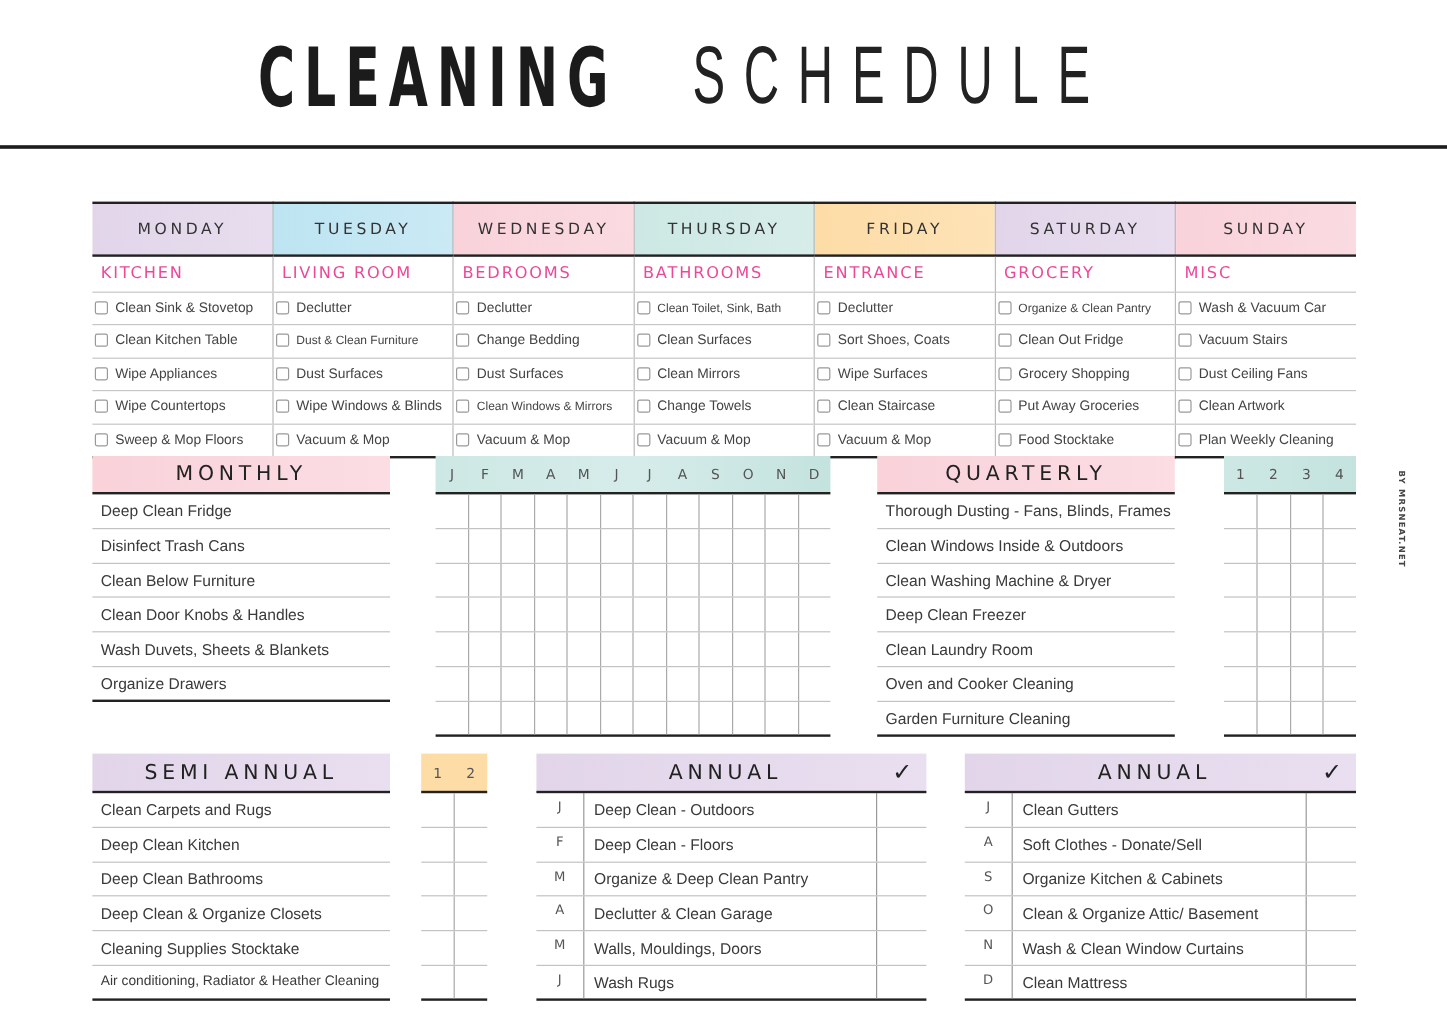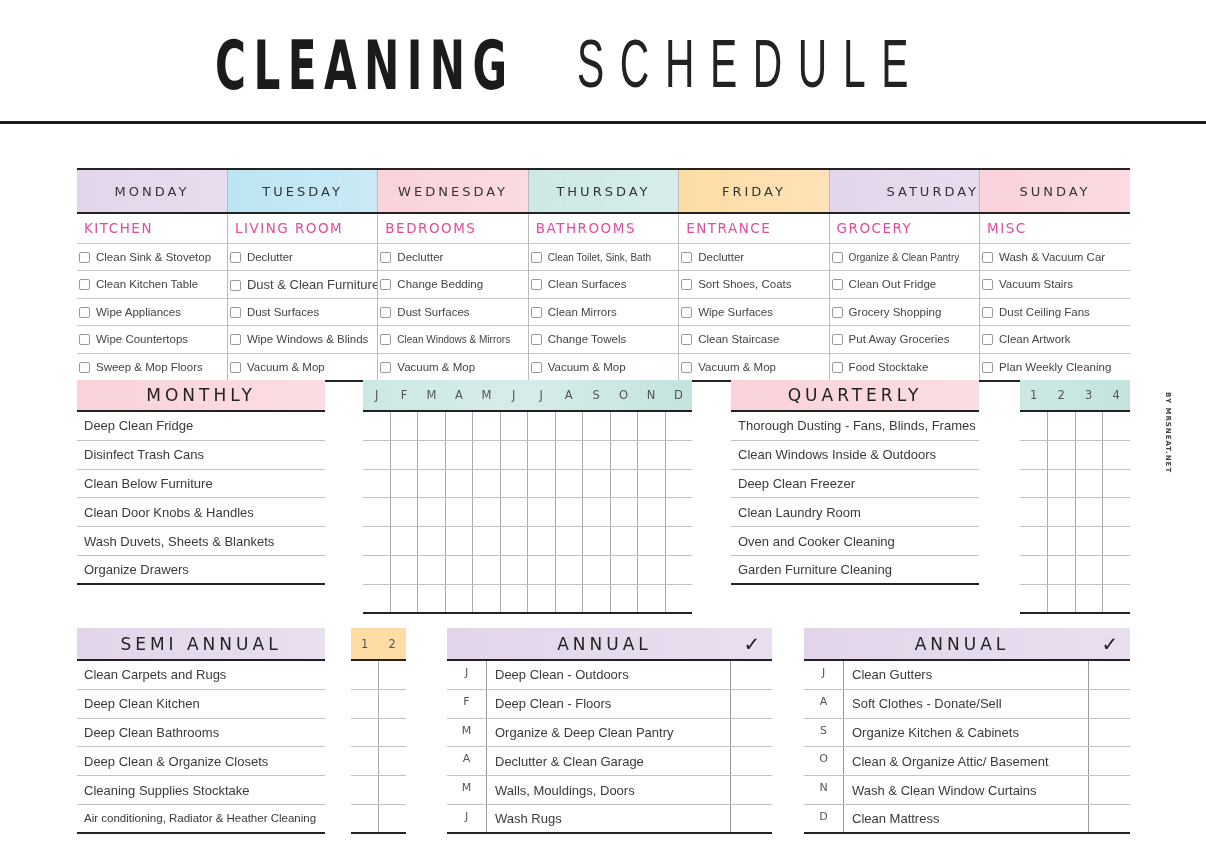--- a/index.html
+++ b/index.html
@@ -58,21 +58,21 @@
 
 <div class="weekly">
   <table class="weekly-table" id="weekly-table">
     <thead>
         <tr id="day-row">
           <th class="day" style="background:linear-gradient(90deg,#e2d5ea,#e2d5eacc);">MONDAY</th>
           <th class="day" style="background:linear-gradient(90deg,#bde4f2,#bde4f2cc);">TUESDAY</th>
           <th class="day" style="background:linear-gradient(90deg,#f9d2da,#f9d2dacc);">WEDNESDAY</th>
           <th class="day" style="background:linear-gradient(90deg,#cde8e4,#cde8e4cc);">THURSDAY</th>
           <th class="day" style="background:linear-gradient(90deg,#fddca6,#fddca6cc);">FRIDAY</th>
-          <th class="day" style="background:linear-gradient(90deg,#e2d5ea,#e2d5eacc);text-align:right;">SATURDAY</th>
+          <th class="day" style="background:linear-gradient(90deg,#e2d5ea,#e2d5eacc);">SATURDAY</th>
           <th class="day" style="background:linear-gradient(90deg,#f9d2da,#f9d2dacc);">SUNDAY</th>
         </tr>
       </thead>
     <tbody id="weekly-body">
         <tr>
           <td class="room">KITCHEN</td>
           <td class="room">LIVING ROOM</td>
           <td class="room">BEDROOMS</td>
           <td class="room">BATHROOMS</td>
           <td class="room">ENTRANCE</td>
@@ -83,21 +83,21 @@
           <td><span class="cb"></span><span class="task">Clean Sink &amp; Stovetop</span></td>
           <td><span class="cb"></span><span class="task">Declutter</span></td>
           <td><span class="cb"></span><span class="task">Declutter</span></td>
           <td><span class="cb"></span><span class="task" style="font-size: 10px;">Clean Toilet, Sink, Bath</span></td>
           <td><span class="cb"></span><span class="task">Declutter</span></td>
           <td><span class="cb"></span><span class="task" style="font-size: 10px;">Organize &amp; Clean Pantry</span></td>
           <td><span class="cb"></span><span class="task">Wash &amp; Vacuum Car</span></td>
         </tr>
         <tr>
           <td><span class="cb"></span><span class="task">Clean Kitchen Table</span></td>
-          <td><span class="cb"></span><span class="task" style="font-size: 13px;">Dust &amp; Clean Furniture</span></td>
+          <td><span class="cb"></span><span class="task" style="font-size: 10px;">Dust &amp; Clean Furniture</span></td>
           <td><span class="cb"></span><span class="task">Change Bedding</span></td>
           <td><span class="cb"></span><span class="task">Clean Surfaces</span></td>
           <td><span class="cb"></span><span class="task">Sort Shoes, Coats</span></td>
           <td><span class="cb"></span><span class="task">Clean Out Fridge</span></td>
           <td><span class="cb"></span><span class="task">Vacuum Stairs</span></td>
         </tr>
         <tr>
           <td><span class="cb"></span><span class="task">Wipe Appliances</span></td>
           <td><span class="cb"></span><span class="task">Dust Surfaces</span></td>
           <td><span class="cb"></span><span class="task">Dust Surfaces</span></td>
@@ -254,20 +254,21 @@
         <div class="grid-cell"></div>
       </div>
     </div>
 </div>
 
 <div class="panel" style="left:731px; top:380px; width:248px;">
   <div class="panel-head" style="background:linear-gradient(90deg,#f9d2da,#fbdde3);">QUARTERLY</div>
   <div id="quarterly-list">
       <div class="list-row">Thorough Dusting -  Fans, Blinds, Frames</div>
       <div class="list-row">Clean Windows Inside &amp; Outdoors</div>
+      <div class="list-row">Clean Washing Machine &amp; Dryer</div>
       <div class="list-row">Deep Clean Freezer</div>
       <div class="list-row">Clean Laundry Room</div>
       <div class="list-row">Oven and Cooker Cleaning</div>
       <div class="list-row">Garden Furniture Cleaning</div>
     </div>
 </div>
 <div class="panel" style="left:1020px; top:380px; width:110px;">
   <div class="grid-head" id="quarter-head" style="background:linear-gradient(90deg,#cde8e4,#c4e3de);">
       <span>1</span>
       <span>2</span>

